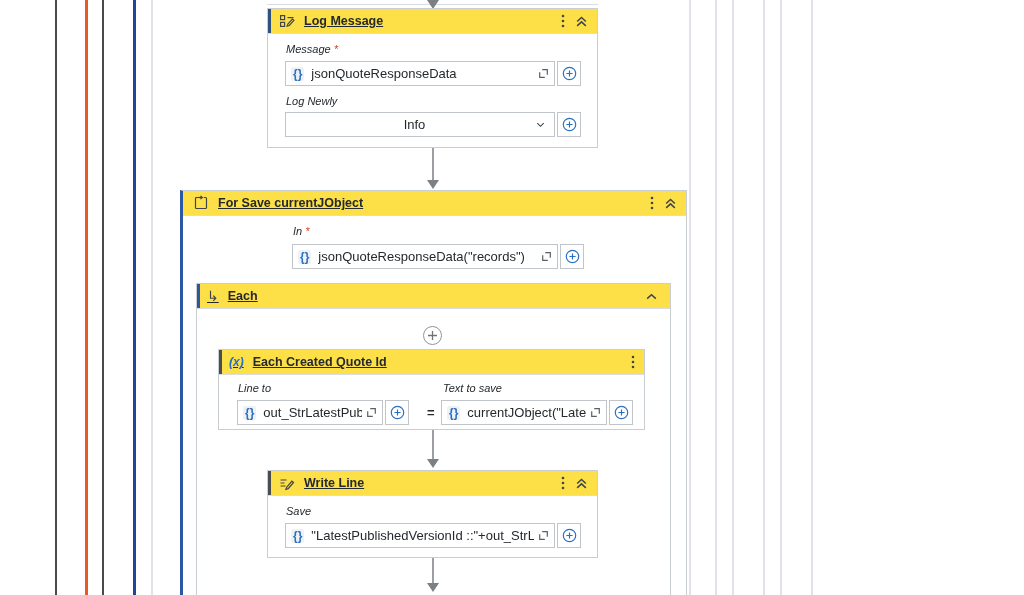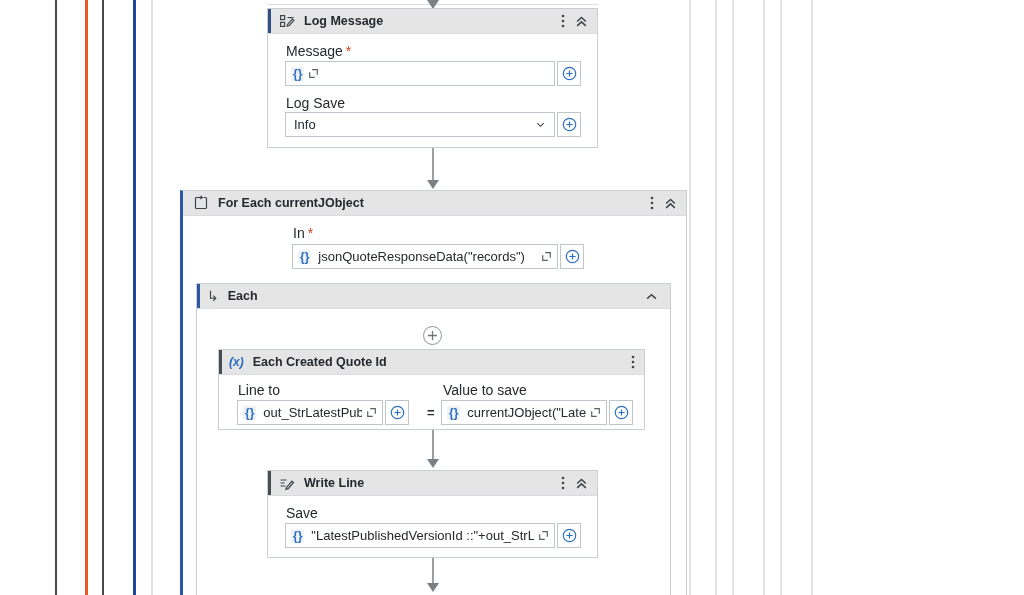--- a/index.html
+++ b/index.html
@@ -3,29 +3,29 @@
 <meta charset="utf-8">
 <style>
   html,body{margin:0;padding:0;background:#fff;}
   .canvas{position:relative;width:1024px;height:595px;background:#ffffff;overflow:hidden;
           font-family:"Liberation Sans",sans-serif;color:#24292e;}
   .vline{position:absolute;top:0;height:595px;}
   .hline{position:absolute;height:1px;background:#d9dde1;}
 
   
   .card{position:absolute;background:#fff;border:1px solid #c9ced3;box-sizing:border-box;}
-  .card-header{position:relative;height:25px;background:#e5e5e5;border-bottom:1px solid #d9dde1;
-               display:flex;align-items:center;box-sizing:border-box;}
+  .card-header{position:relative;height:25px;background:#fde047;border-bottom:1px solid #d9dde1;
+               display:flex;align-items:center;box-sizing:border-box;text-decoration:underline;}
   .accent{position:absolute;left:0;top:0;bottom:0;width:3px;}
   .act-icon{margin-left:11px;width:16px;height:16px;display:flex;align-items:center;justify-content:center;flex:0 0 auto;}
   .card-title{margin-left:9px;font-size:12.5px;font-weight:700;color:#24292e;white-space:nowrap;}
   .hdr-btns{margin-left:auto;display:flex;align-items:center;gap:10px;margin-right:9px;}
   .hdr-btn{display:flex;align-items:center;justify-content:center;cursor:pointer;}
 
-  .field-label{position:absolute;font-size:14px;color:#24292e;white-space:nowrap;}
+  .field-label{position:absolute;font-size:11px;color:#24292e;white-space:nowrap;font-style:italic;}
   .req{color:#d0421b;margin-left:3px;}
 
   .expr-row{position:absolute;display:flex;height:25px;}
   .expr-input{display:flex;align-items:center;border:1px solid #bfc5cb;background:#fff;
               box-sizing:border-box;padding:0 5px;overflow:hidden;}
   .braces{font-size:12px;font-weight:700;color:#2b6fc2;background:#eef2f7;border-radius:2px;
           padding:1px 2px;flex:0 0 auto;line-height:1;}
   .expr-text{margin-left:7px;font-size:13px;color:#24292e;white-space:nowrap;overflow:hidden;flex:1;}
   .expand{flex:0 0 auto;margin-left:4px;display:flex;}
   .plus-box{width:24px;border:1px solid #bfc5cb;margin-left:2px;display:flex;align-items:center;
@@ -93,36 +93,37 @@
               <path d="M2 6 L6 2.3 L10 6"></path>
               <path d="M2 10 L6 6.3 L10 10"></path>
             </svg>
         </span>
       </span>
     </div>
     <span class="field-label" style="left:18px;top:34px;"><span>Message</span><span class="req">*</span></span>
     <div class="expr-row" style="left:17px;top:52px;">
       <div class="expr-input" style="width:270px;">
         <span class="braces">{}</span>
-        <span class="expand">
-          <svg width="11" height="11" viewBox="0 0 11 11" fill="none" stroke="#5a6066" stroke-width="1.2">
-              <path d="M4.2 1.7 H9.3 V6.8"></path>
-              <path d="M1.7 4.2 V9.3 H6.8"></path>
-            </svg>
-        </span>
-      </div>
-      <span class="plus-box">
-        <svg width="15" height="15" viewBox="0 0 15 15" fill="none" stroke="#2b6fc2" stroke-width="1.2">
-            <circle cx="7.5" cy="7.5" r="6.2"></circle>
-            <path d="M7.5 4.4v6.2M4.4 7.5h6.2"></path>
-          </svg>
-      </span>
-    </div>
-    <span class="field-label" style="left:18px;top:86px;">Log Save</span>
-    <div class="expr-row" style="left:17px;top:103px;">
+        <span class="expr-text">jsonQuoteResponseData</span>
+        <span class="expand">
+          <svg width="11" height="11" viewBox="0 0 11 11" fill="none" stroke="#5a6066" stroke-width="1.2">
+              <path d="M4.2 1.7 H9.3 V6.8"></path>
+              <path d="M1.7 4.2 V9.3 H6.8"></path>
+            </svg>
+        </span>
+      </div>
+      <span class="plus-box">
+        <svg width="15" height="15" viewBox="0 0 15 15" fill="none" stroke="#2b6fc2" stroke-width="1.2">
+            <circle cx="7.5" cy="7.5" r="6.2"></circle>
+            <path d="M7.5 4.4v6.2M4.4 7.5h6.2"></path>
+          </svg>
+      </span>
+    </div>
+    <span class="field-label" style="left:18px;top:86px;">Log Newly</span>
+    <div class="expr-row" style="left:17px;top:103px;text-align:center;">
       <div class="dropdown" style="width:270px;">
         <span class="dd-text">Info</span>
         <span style="display:flex;">
           <svg width="11" height="11" viewBox="0 0 12 12" fill="none" stroke="#3f4549" stroke-width="1.2">
               <path d="M2.5 4.5 L6 8 L9.5 4.5"></path>
             </svg>
         </span>
       </div>
       <span class="plus-box">
         <svg width="15" height="15" viewBox="0 0 15 15" fill="none" stroke="#2b6fc2" stroke-width="1.2">
@@ -138,21 +139,21 @@
 
   <div class="card" style="left:180px;top:190px;width:507px;height:420px;border-left:3px solid #2b57a5;">
     <div class="card-header">
       <span class="act-icon" style="margin-left:10px;">
         <svg width="16" height="16" viewBox="0 0 16 16" fill="none" stroke="#3f4549" stroke-width="1.2">
           <path d="M10.8 2.5 H12.5 A1 1 0 0 1 13.5 3.5 V12.5 A1 1 0 0 1 12.5 13.5 H3.5 A1 1 0 0 1 2.5 12.5 V3.5 A1 1 0 0 1 3.5 2.5 H5"></path>
           <path d="M5 2.5 H8.6"></path>
             <path d="M7.4 0.9 L9.4 2.5 L7.4 4.1"></path>
         </svg>
       </span>
-      <span class="card-title">For Each currentJObject</span>
+      <span class="card-title">For Save currentJObject</span>
       <span class="hdr-btns">
         <span class="hdr-btn">
           <svg width="4" height="16" viewBox="0 0 4 16" fill="#3f4549">
               <circle cx="2" cy="3" r="1.3"></circle>
               <circle cx="2" cy="8" r="1.3"></circle>
               <circle cx="2" cy="13" r="1.3"></circle>
             </svg>
         </span>
         <span class="hdr-btn">
           <svg width="13" height="13" viewBox="0 0 12 12" fill="none" stroke="#3f4549" stroke-width="1.4">
@@ -213,21 +214,21 @@
         <span class="hdr-btn">
           <svg width="4" height="16" viewBox="0 0 4 16" fill="#3f4549">
               <circle cx="2" cy="3" r="1.3"></circle>
               <circle cx="2" cy="8" r="1.3"></circle>
               <circle cx="2" cy="13" r="1.3"></circle>
             </svg>
         </span>
       </span>
     </div>
     <span class="field-label" style="left:19px;top:32px;">Line to</span>
-    <span class="field-label" style="left:224px;top:32px;">Value to save</span>
+    <span class="field-label" style="left:224px;top:32px;">Text to save</span>
     <div class="expr-row" style="left:18px;top:50px;">
       <div class="expr-input" style="width:146px;">
         <span class="braces">{}</span>
         <span class="expr-text">out_StrLatestPublished</span>
         <span class="expand">
           <svg width="11" height="11" viewBox="0 0 11 11" fill="none" stroke="#5a6066" stroke-width="1.2">
               <path d="M4.2 1.7 H9.3 V6.8"></path>
               <path d="M1.7 4.2 V9.3 H6.8"></path>
             </svg>
         </span>

